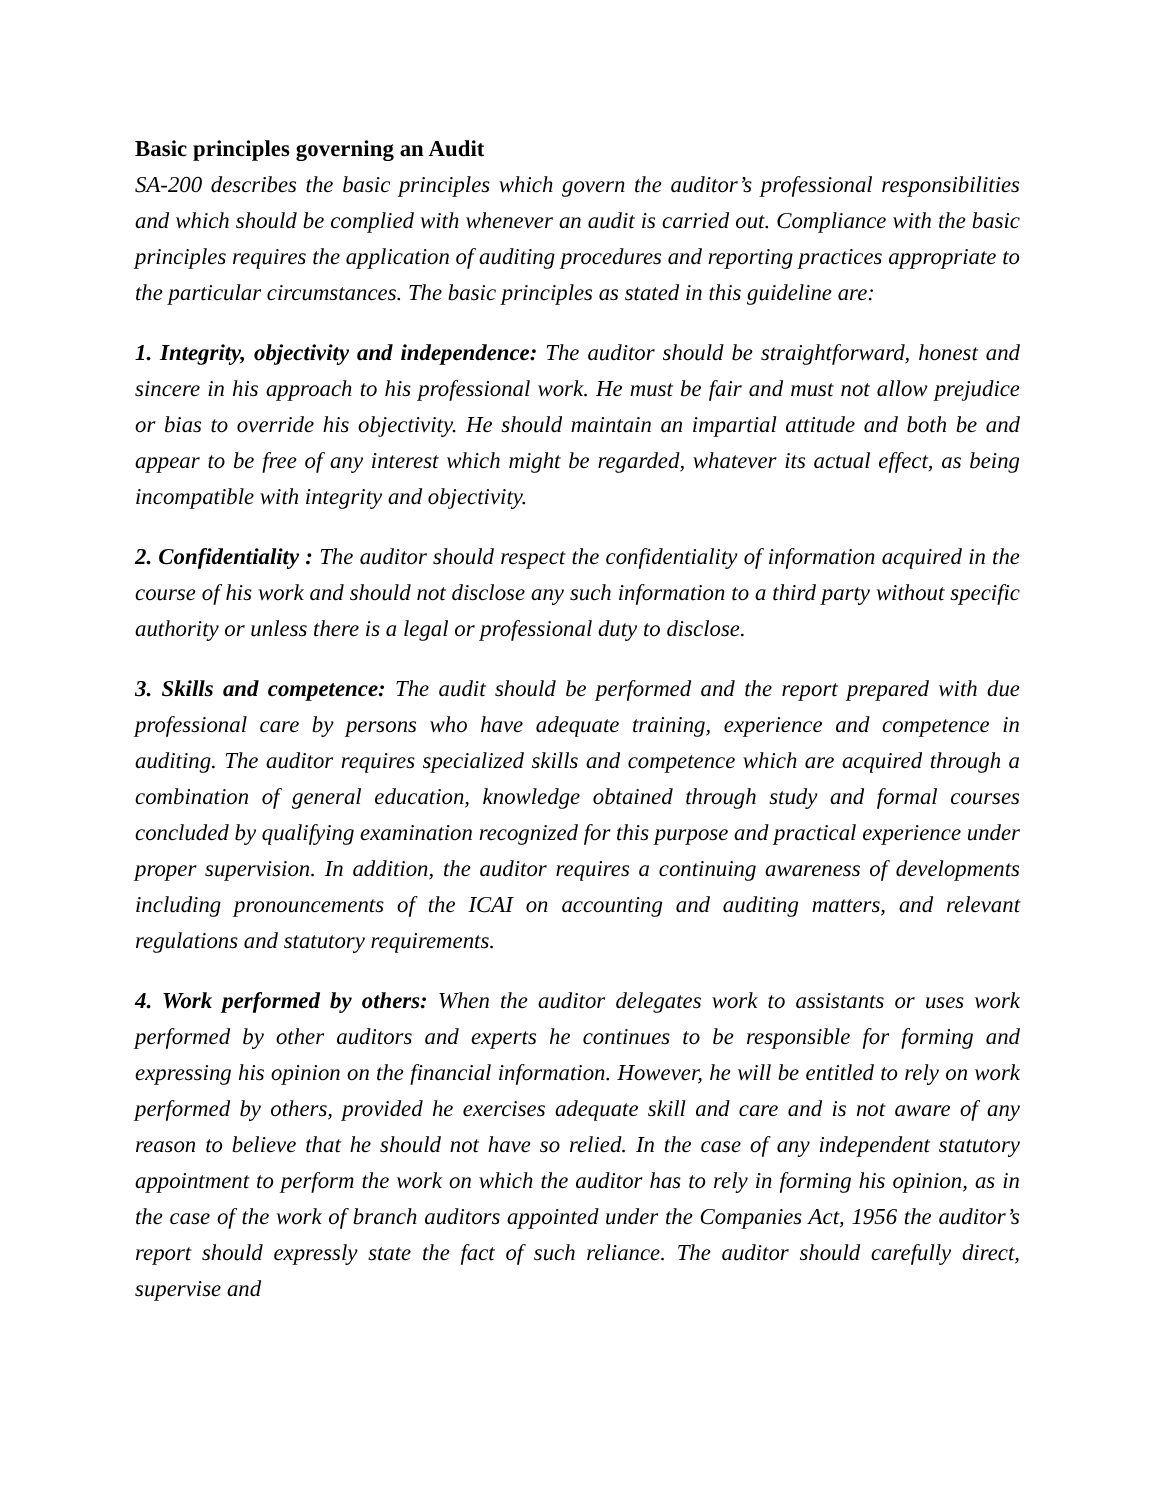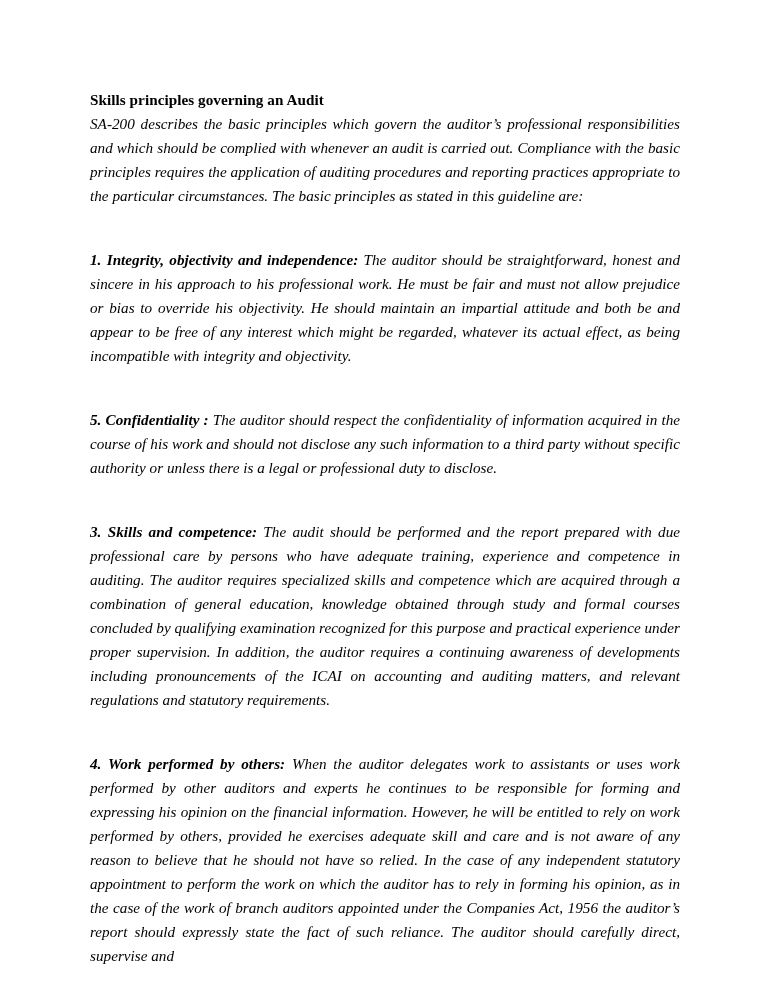--- a/index.html
+++ b/index.html
@@ -38,38 +38,38 @@
   .para {
     font-size: 15.2px;
     line-height: 24px;
     margin: 0;
     text-align: justify;
     text-justify: inter-word;
     letter-spacing: 0.01px;
     font-style: italic;
   }
   .para.gap {
-    margin-top: 40px;
+    margin-top: 16px;
   }
   .lead {
     font-weight: bold;
   }
 </style>
 </head>
 <body>
 
 <div class="page">
   <div class="content">
 
-    <p class="doc-heading">Skills principles governing an Audit</p>
+    <p class="doc-heading">Basic principles governing an Audit</p>
 
     <p class="para">SA-200 describes the basic principles which govern the auditor’s professional responsibilities and which should be complied with whenever an audit is carried out. Compliance with the basic principles requires the application of auditing procedures and reporting practices appropriate to the particular circumstances. The basic principles as stated in this guideline are:</p>
 
     <p class="para gap"><span class="lead">1. Integrity, objectivity and independence:</span><span> The auditor should be straightforward, honest and sincere in his approach to his professional work. He must be fair and must not allow prejudice or bias to override his objectivity. He should maintain an impartial attitude and both be and appear to be free of any interest which might be regarded, whatever its actual effect, as being incompatible with integrity and objectivity.</span></p>
 
-    <p class="para gap"><span class="lead">5. Confidentiality :</span><span> The auditor should respect the confidentiality of information acquired in the course of his work and should not disclose any such information to a third party without specific authority or unless there is a legal or professional duty to disclose.</span></p>
+    <p class="para gap"><span class="lead">2. Confidentiality :</span><span> The auditor should respect the confidentiality of information acquired in the course of his work and should not disclose any such information to a third party without specific authority or unless there is a legal or professional duty to disclose.</span></p>
 
     <p class="para gap"><span class="lead">3. Skills and competence:</span><span> The audit should be performed and the report prepared with due professional care by persons who have adequate training, experience and competence in auditing. The auditor requires specialized skills and competence which are acquired through a combination of general education, knowledge obtained through study and formal courses concluded by qualifying examination recognized for this purpose and practical experience under proper supervision. In addition, the auditor requires a continuing awareness of developments including pronouncements of the ICAI on accounting and auditing matters, and relevant regulations and statutory requirements.</span></p>
 
     <p class="para gap"><span class="lead">4. Work performed by others:</span><span> When the auditor delegates work to assistants or uses work performed by other auditors and experts he continues to be responsible for forming and expressing his opinion on the financial information. However, he will be entitled to rely on work performed by others, provided he exercises adequate skill and care and is not aware of any reason to believe that he should not have so relied. In the case of any independent statutory appointment to perform the work on which the auditor has to rely in forming his opinion, as in the case of the work of branch auditors appointed under the Companies Act, 1956 the auditor’s report should expressly state the fact of such reliance. The auditor should carefully direct, supervise and</span></p>
 
   </div>
 </div>
 
 </body></html>

